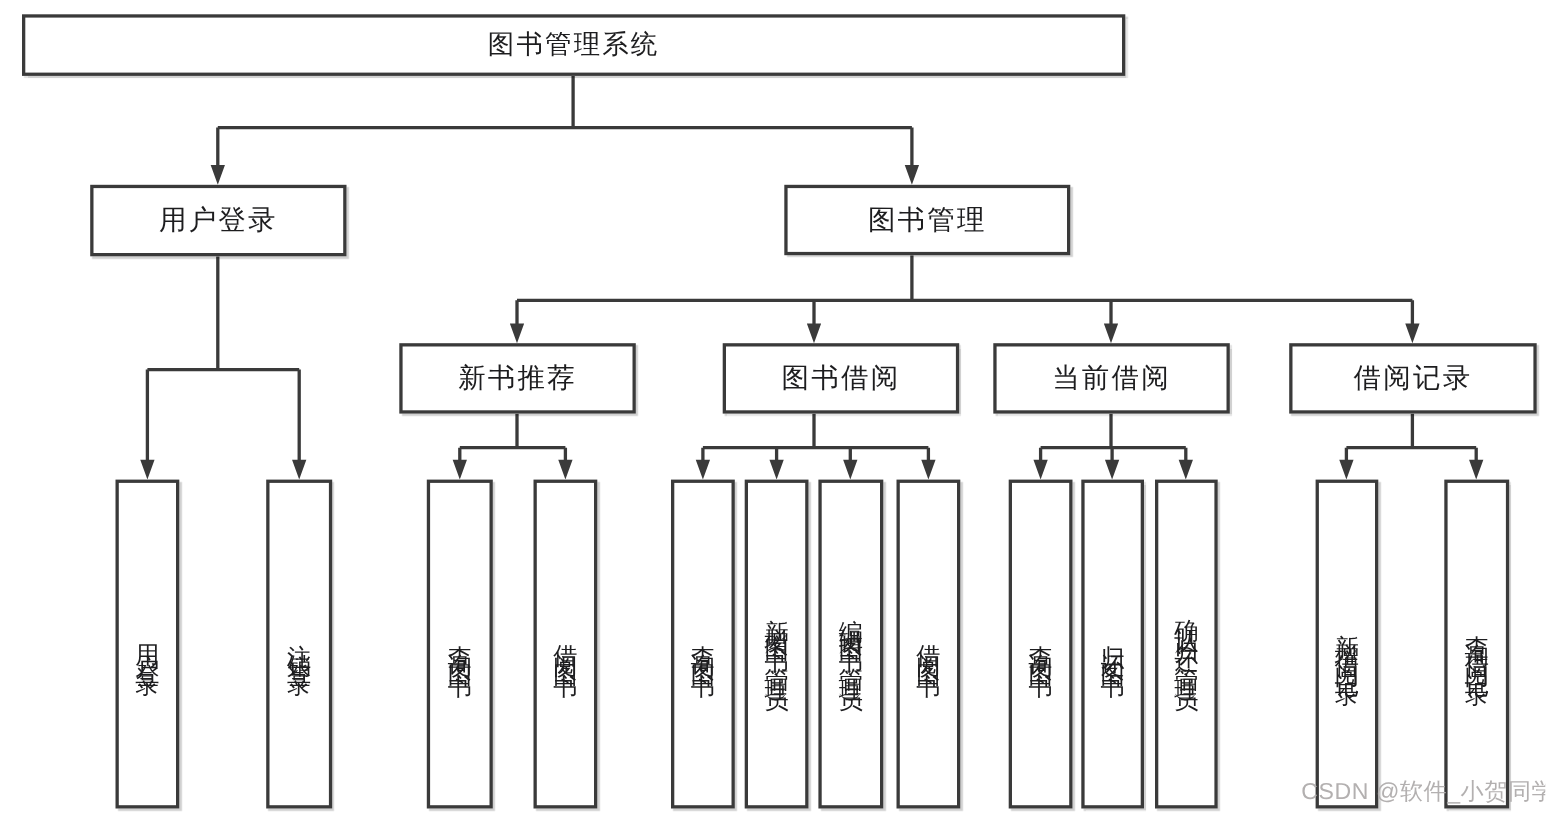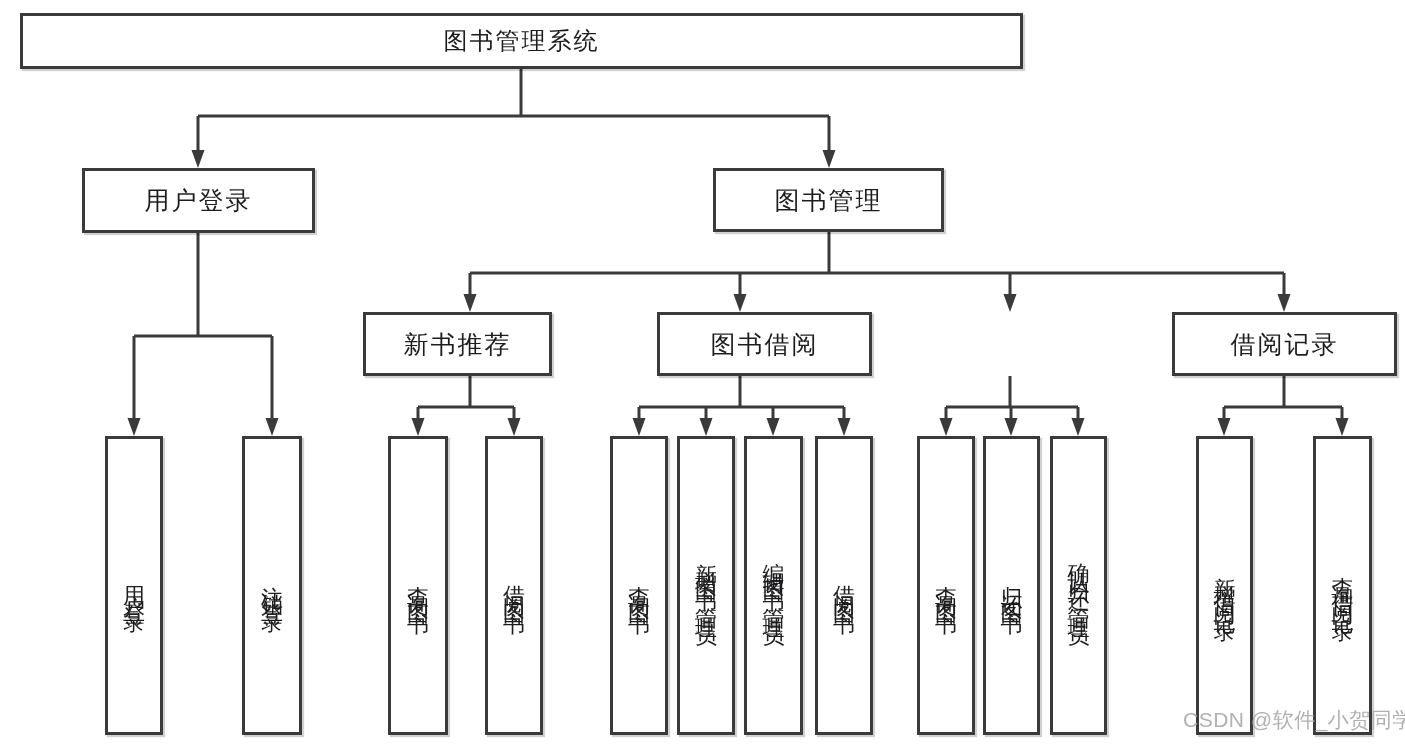--- a/index.html
+++ b/index.html
@@ -71,29 +71,32 @@
     <path class="ar" d="M411.5,418 h13 L418,436 Z M507.5,418 h13 L514,436 Z M632.5,418 h13 L639,436 Z M699.5,418 h13 L706,436 Z M766.5,418 h13 L773,436 Z M837.5,418 h13 L844,436 Z M939.5,418 h13 L946,436 Z M1004.5,418 h13 L1011,436 Z M1071.5,418 h13 L1078,436 Z M1217.5,418 h13 L1224,436 Z M1335.5,418 h13 L1342,436 Z"></path>
   </svg>
 
   <div class="node h root" style="left:20px;top:13px;width:1003px;height:56px;">
     <span>图书管理系统</span>
   </div>
 
   <div class="node h" style="left:82px;top:168px;width:233px;height:65px;">
     <span>用户登录</span>
   </div>
-  <div class="node h" style="left:713px;top:168px;width:231px;height:64px;">
+  <div class="node h" style="left:713px;top:168px;width:260px;height:64px;">
     <span>图书管理</span>
   </div>
 
-  <div class="node h" style="left:363px;top:312px;width:189px;height:64px;text-align:center;">
+  <div class="node h" style="left:363px;top:312px;width:215px;height:64px;text-align:center;">
     <span>新书推荐</span>
   </div>
   <div class="node h" style="left:633px;top:312px;width:215px;height:64px;margin-left:24px;">
     <span>图书借阅</span>
+  </div>
+  <div class="node h" style="left:903px;top:312px;width:215px;height:64px;">
+    <span>当前借阅</span>
   </div>
   <div class="node h" style="left:1172px;top:312px;width:225px;height:64px;">
     <span>借阅记录</span>
   </div>
 
   <div class="node leaf" style="left:105px;top:436px;width:58px;height:299px;">
     <span class="vtext">用户登录</span>
   </div>
   <div class="node leaf" style="left:242px;top:436px;width:60px;height:299px;">
     <span class="vtext">注销登录</span>

